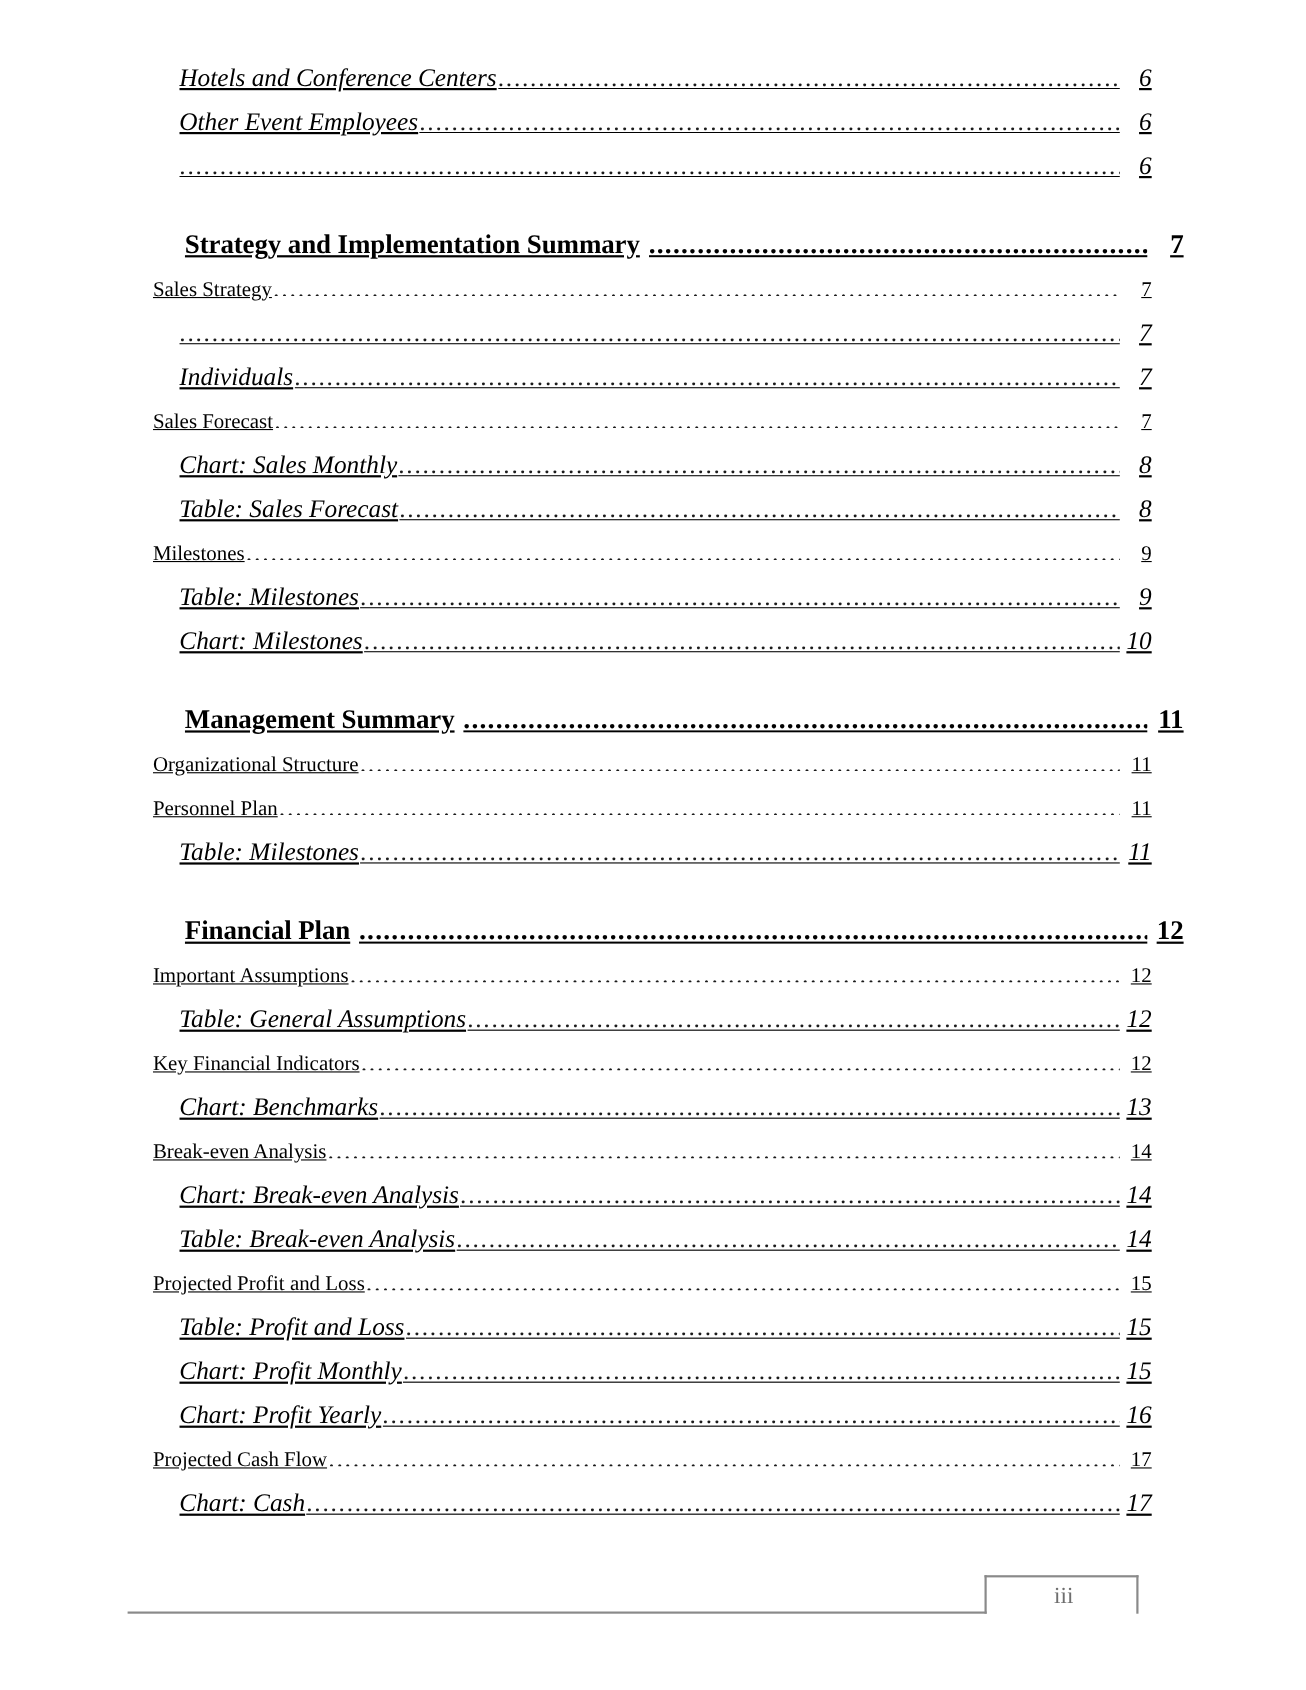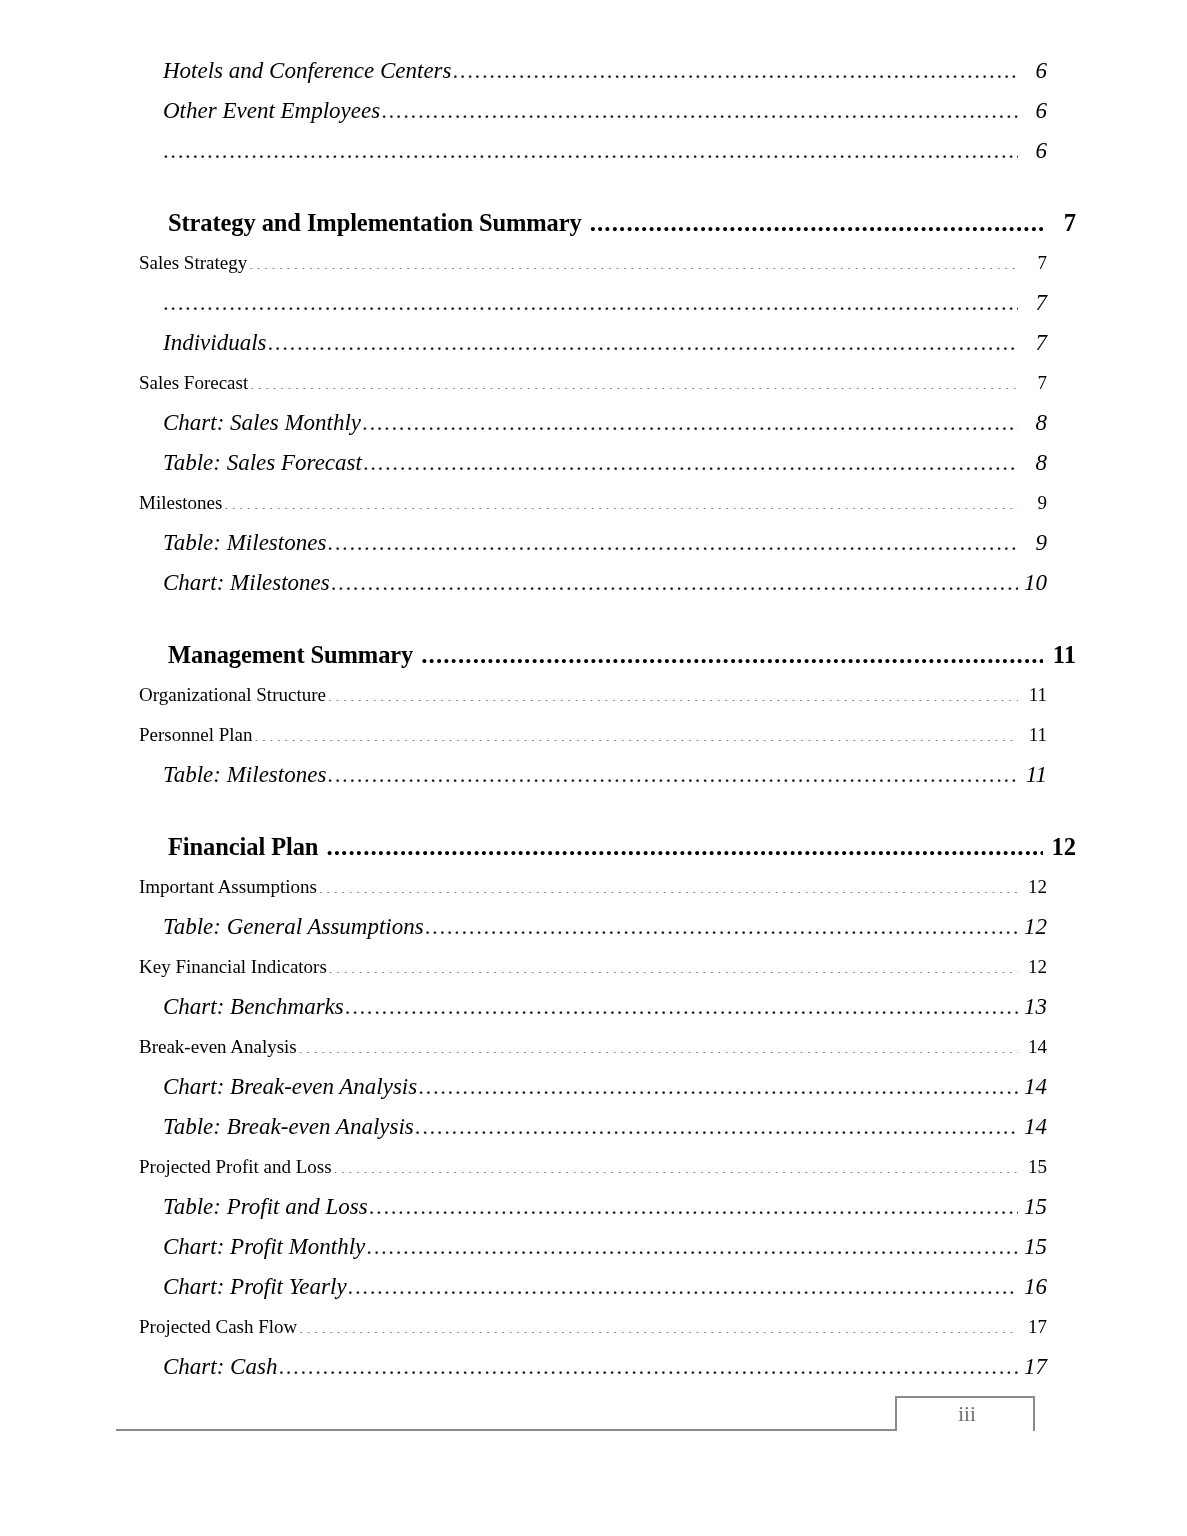--- a/index.html
+++ b/index.html
@@ -18,20 +18,21 @@
     height: 1536px;
     background: #ffffff;
     overflow: hidden;
     box-sizing: border-box;
   }
   #toc {
     position: absolute;
     left: 139px;
     top: 58px;
     width: 908px;
+    text-decoration: underline;
   }
 
   
   .toc-entry {
     display: flex;
     align-items: baseline;
     width: 100%;
     white-space: nowrap;
     box-sizing: border-box;
   }
@@ -108,21 +109,21 @@
   }
   .lvl3 .toc-page { font-style: italic; }
 
   
   .gap-before { margin-top: 31px; }
 
   
   #footer {
     position: absolute;
     left: 0;
-    top: 1396px;
+    top: 1432px;
     width: 1087px;
     height: 70px;
   }
   #footer-rule {
     position: absolute;
     left: 116px;
     top: 33px;
     width: 781px;
     height: 0;
     border-top: 2px solid #8a8a8a;

